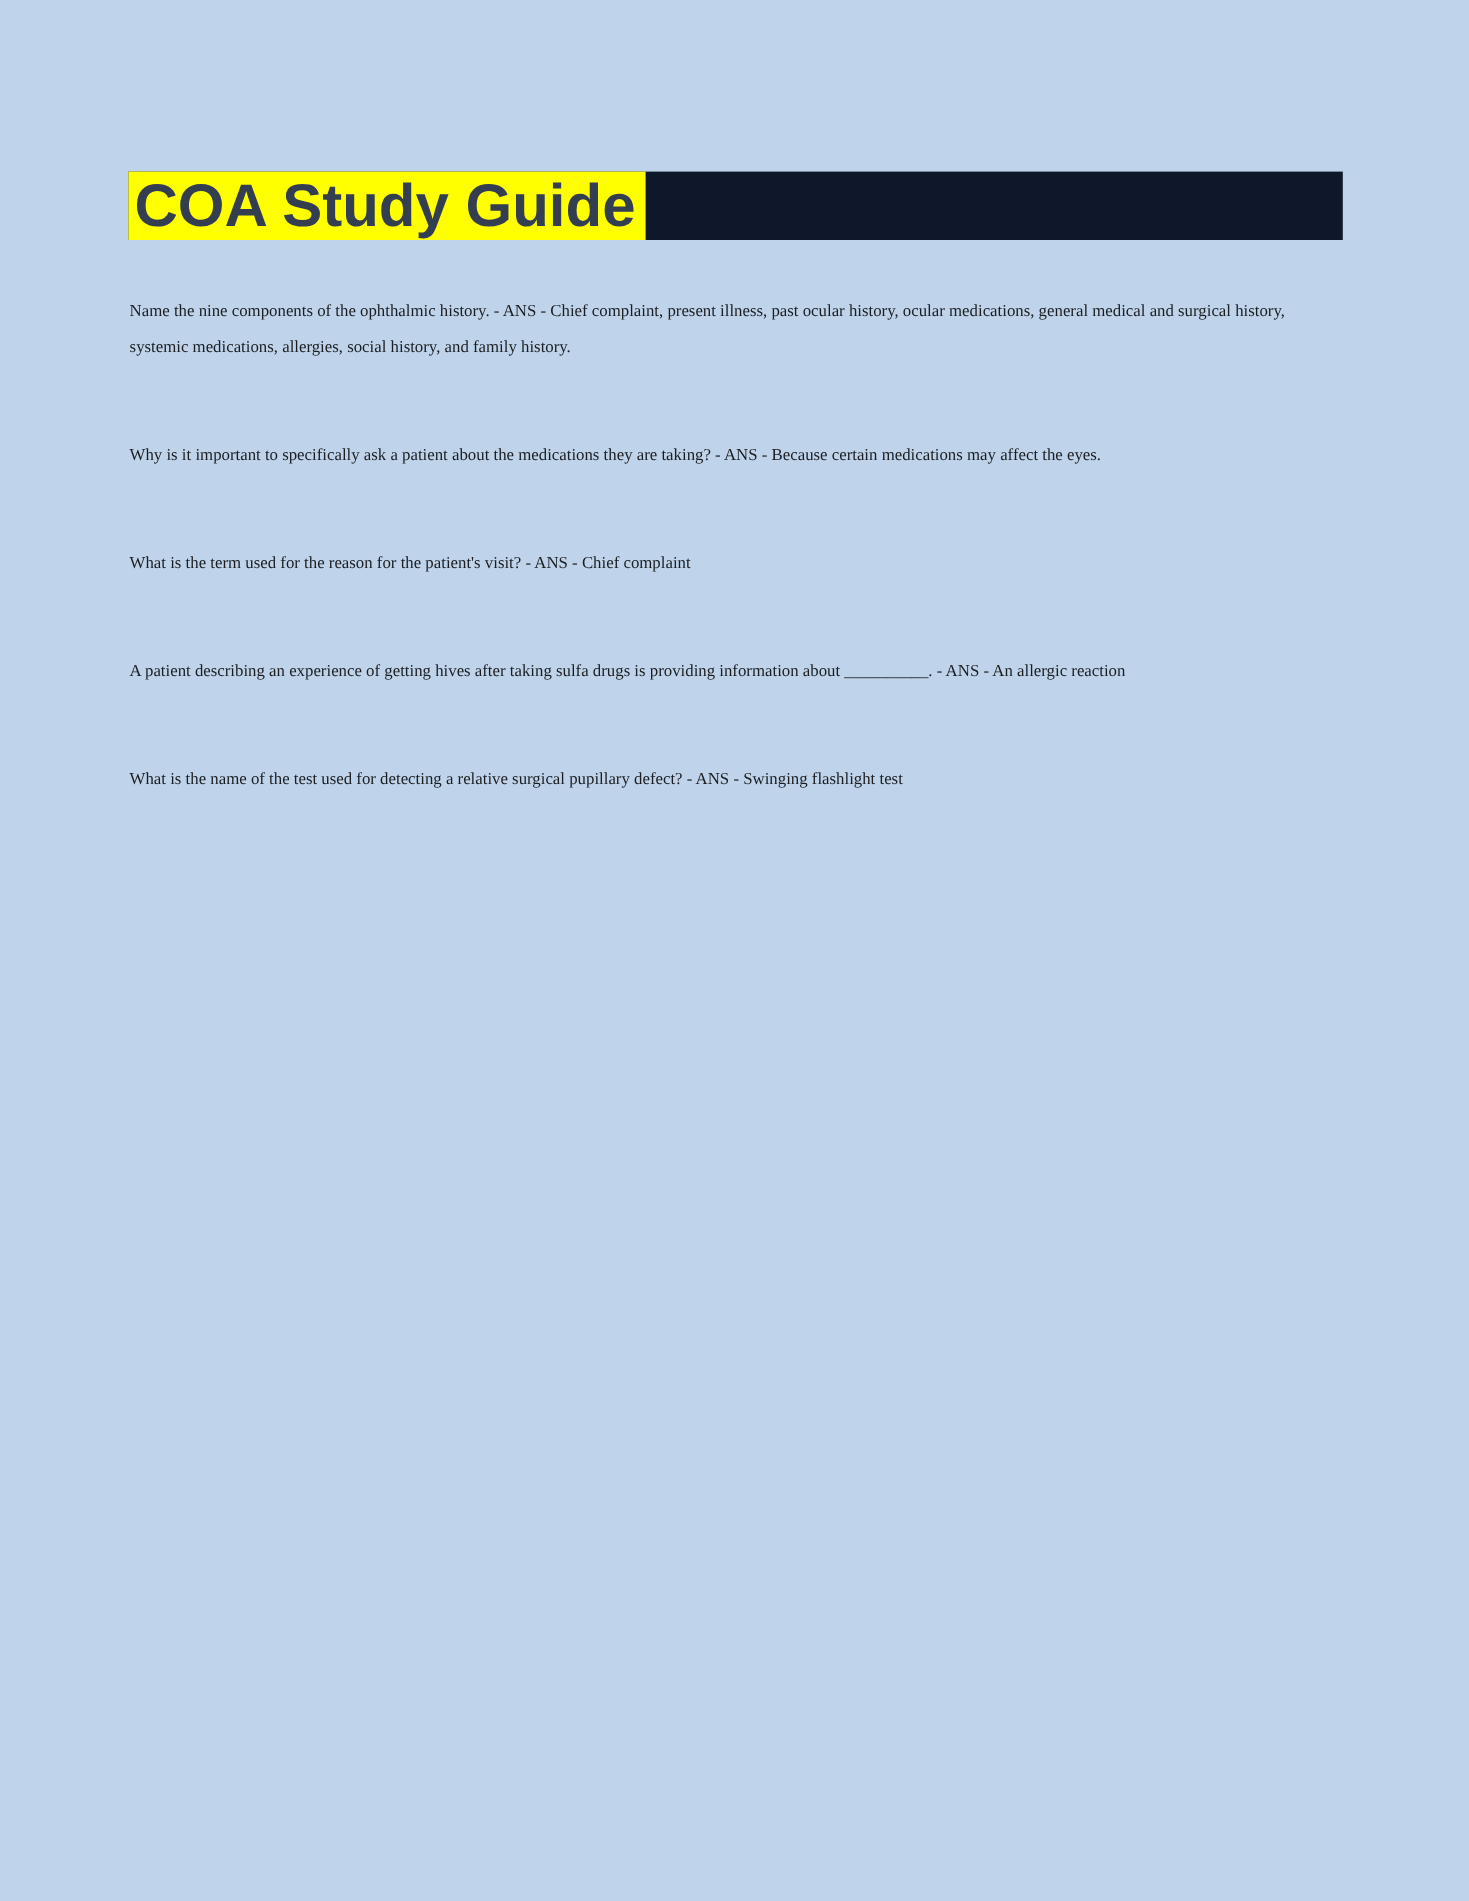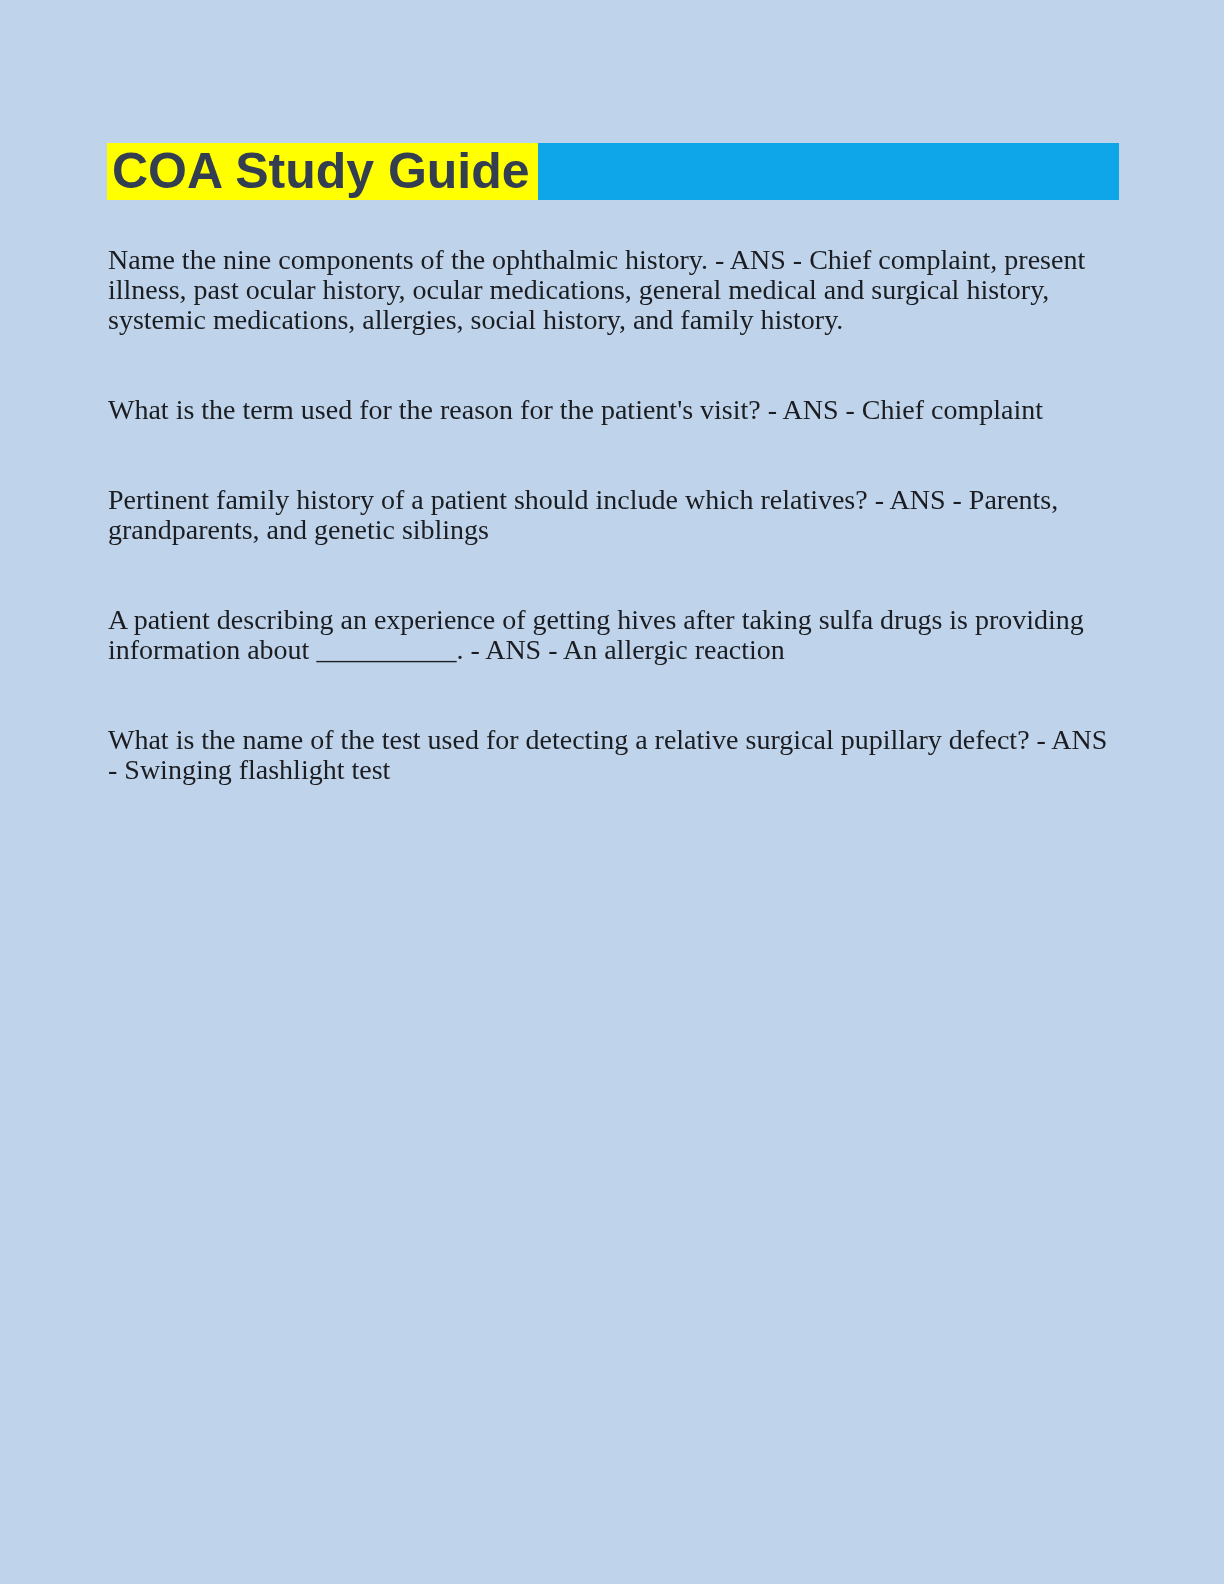--- a/index.html
+++ b/index.html
@@ -13,21 +13,21 @@
   .page {
     position: relative;
     width: 1224px;
     height: 1584px;
     background: #bfd4ea;
   }
   .title-bar {
     margin: 143px 0 0 107px;
     width: 1012px;
     height: 57px;
-    background: #0ea5e9;
+    background: #0f172a;
     display: flex;
     align-items: stretch;
   }
   .title-highlight {
     display: inline-block;
     background: #ffff00;
     color: #333e50;
     font-family: "Liberation Sans", sans-serif;
     font-weight: bold;
     font-size: 50px;
@@ -35,37 +35,37 @@
     padding: 0 8px 0 5px;
     white-space: nowrap;
     letter-spacing: 0px;
   }
   .content {
     margin: 45px 108px 0 108px;
     width: 1005px;
   }
   .qa {
     font-family: "Liberation Serif", "DejaVu Serif", serif;
-    font-size: 28px;
+    font-size: 14px;
     line-height: 30px;
     color: #1b1d22;
     margin: 0 0 60px 0;
     padding: 0;
   }
 </style>
 </head>
 <body>
 
 <div class="page">
 
   <div class="title-bar">
     <span class="title-highlight">COA Study Guide</span>
   </div>
 
   <div class="content">
     <p class="qa">Name the nine components of the ophthalmic history. - ANS - Chief complaint, present illness, past ocular history, ocular medications, general medical and surgical history, systemic medications, allergies, social history, and family history.</p>
+    <p class="qa">Why is it important to specifically ask a patient about the medications they are taking? - ANS - Because certain medications may affect the eyes.</p>
     <p class="qa">What is the term used for the reason for the patient's visit? - ANS - Chief complaint</p>
-    <p class="qa">Pertinent family history of a patient should include which relatives? - ANS - Parents, grandparents, and genetic siblings</p>
     <p class="qa">A patient describing an experience of getting hives after taking sulfa drugs is providing information about __________. - ANS - An allergic reaction</p>
     <p class="qa">What is the name of the test used for detecting a relative surgical pupillary defect? - ANS - Swinging flashlight test</p>
   </div>
 
 </div>
 
 </body></html>

